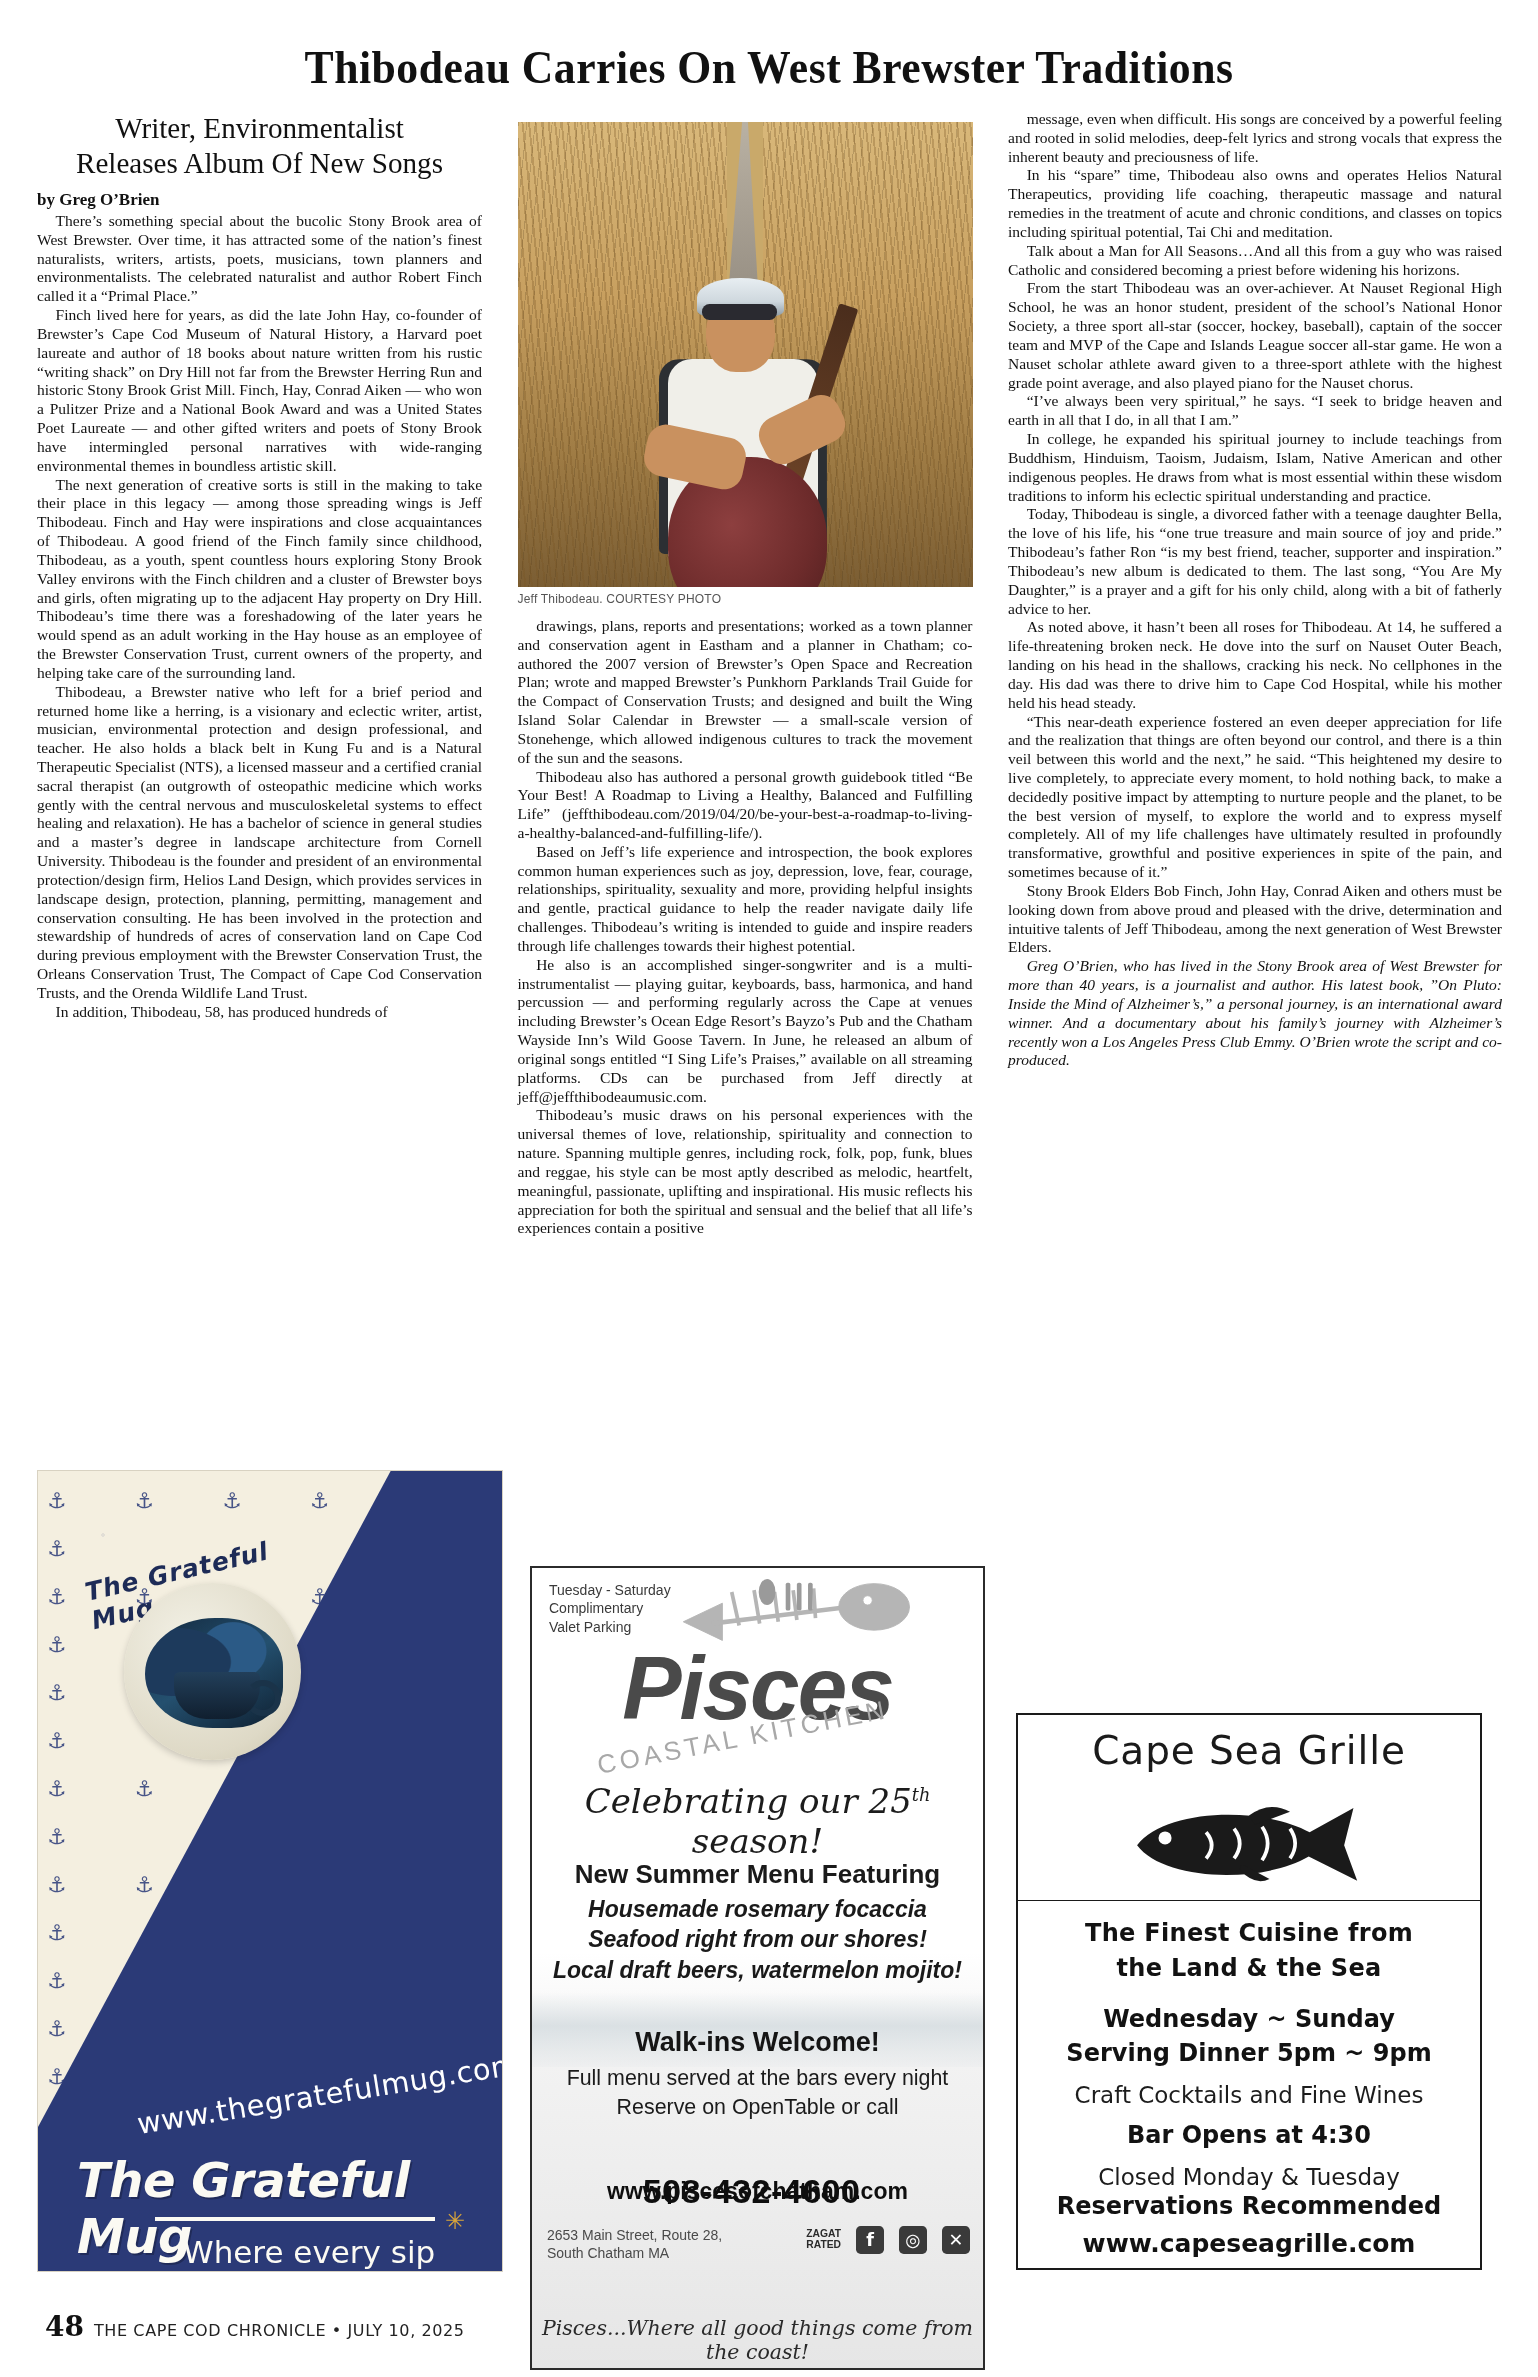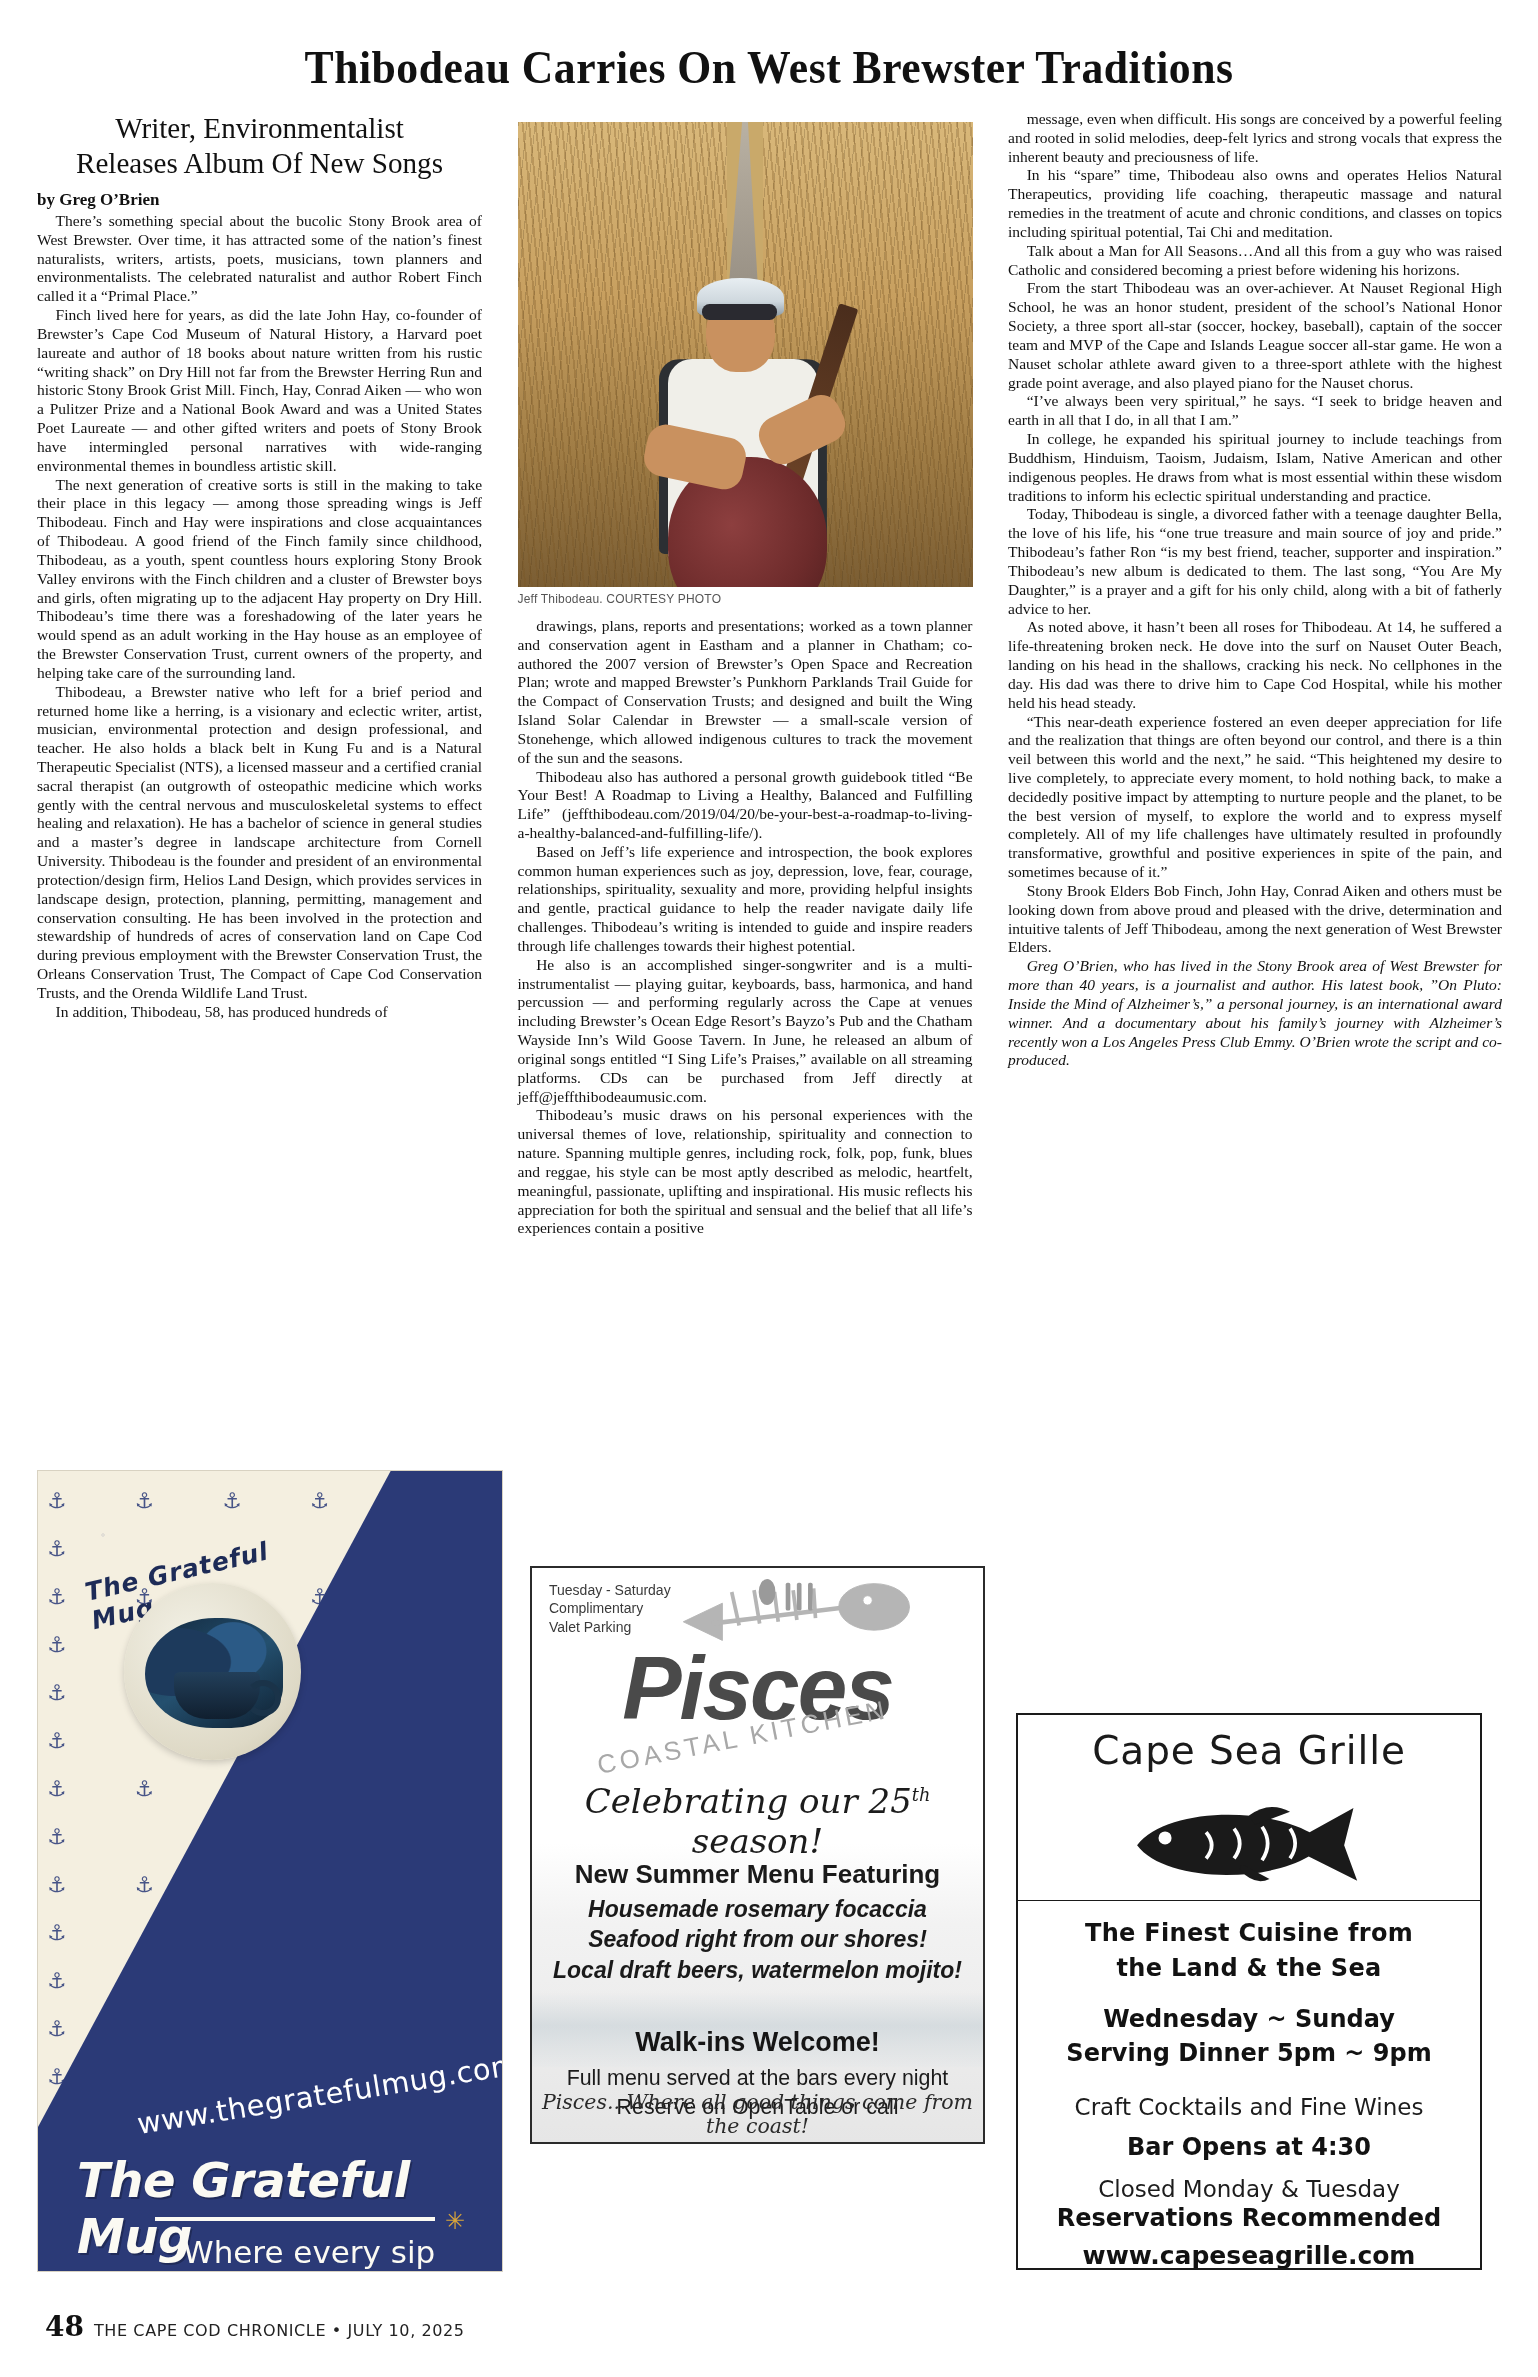--- a/index.html
+++ b/index.html
@@ -230,21 +230,21 @@
   }
   .mug-tag1, .mug-tag2 {
     position:absolute; color:#fbfaf3;
     font-family:"DejaVu Sans", sans-serif; font-size:31px;
   }
   .mug-tag1 { left:145px; top:763px; }
 
   
   .ad-pisces {
     position:absolute; left:530px; top:1566px;
-    width:455px; height:578px;
+    width:455px; height:804px;
     background:linear-gradient(180deg,#ffffff 0%, #ffffff 48%, #f2f2f2 62%, #e6e6e6 100%);
     border:2.8px solid #2b2b2b;
     overflow:hidden;
   }
   .pis-hours {
     position:absolute; left:17px; top:13px;
     font-family:"Liberation Sans", sans-serif;
     font-size:14px; line-height:1.32; color:#3a3a3a;
   }
   .pis-bone {
@@ -360,21 +360,21 @@
   .csg-l1 {
     font-family:"DejaVu Sans", sans-serif;
     font-weight:bold; font-size:24px; line-height:1.45;
     color:#121212; letter-spacing:0.3px;
   }
   .csg-l2 {
     margin-top:17px;
     font-family:"DejaVu Sans", sans-serif;
     font-weight:bold; font-size:24px; line-height:1.35; color:#121212;
   }
-  .csg-l3 { margin-top:25px; font-family:"DejaVu Sans", sans-serif; font-size:23px; color:#1c1c1c; }
+  .csg-l3 { margin-top:13px; font-family:"DejaVu Sans", sans-serif; font-size:23px; color:#1c1c1c; }
   .csg-l4 { margin-top:13px; font-family:"DejaVu Sans", sans-serif; font-weight:bold; font-size:24px; color:#121212; }
   .csg-l5 { margin-top:15px; font-family:"DejaVu Sans", sans-serif; font-size:23px; color:#1c1c1c; }
   .csg-l6 { margin-top:1.9px; font-family:"DejaVu Sans", sans-serif; font-weight:bold; font-size:24px; color:#121212; }
   .csg-l7 { margin-top:9.3px; font-family:"DejaVu Sans", sans-serif; font-weight:bold; font-size:25px; color:#121212; }
 
   
   .footer {
     position:absolute; left:45px; bottom:34px;
     display:flex; align-items:baseline; gap:10px;
   }

